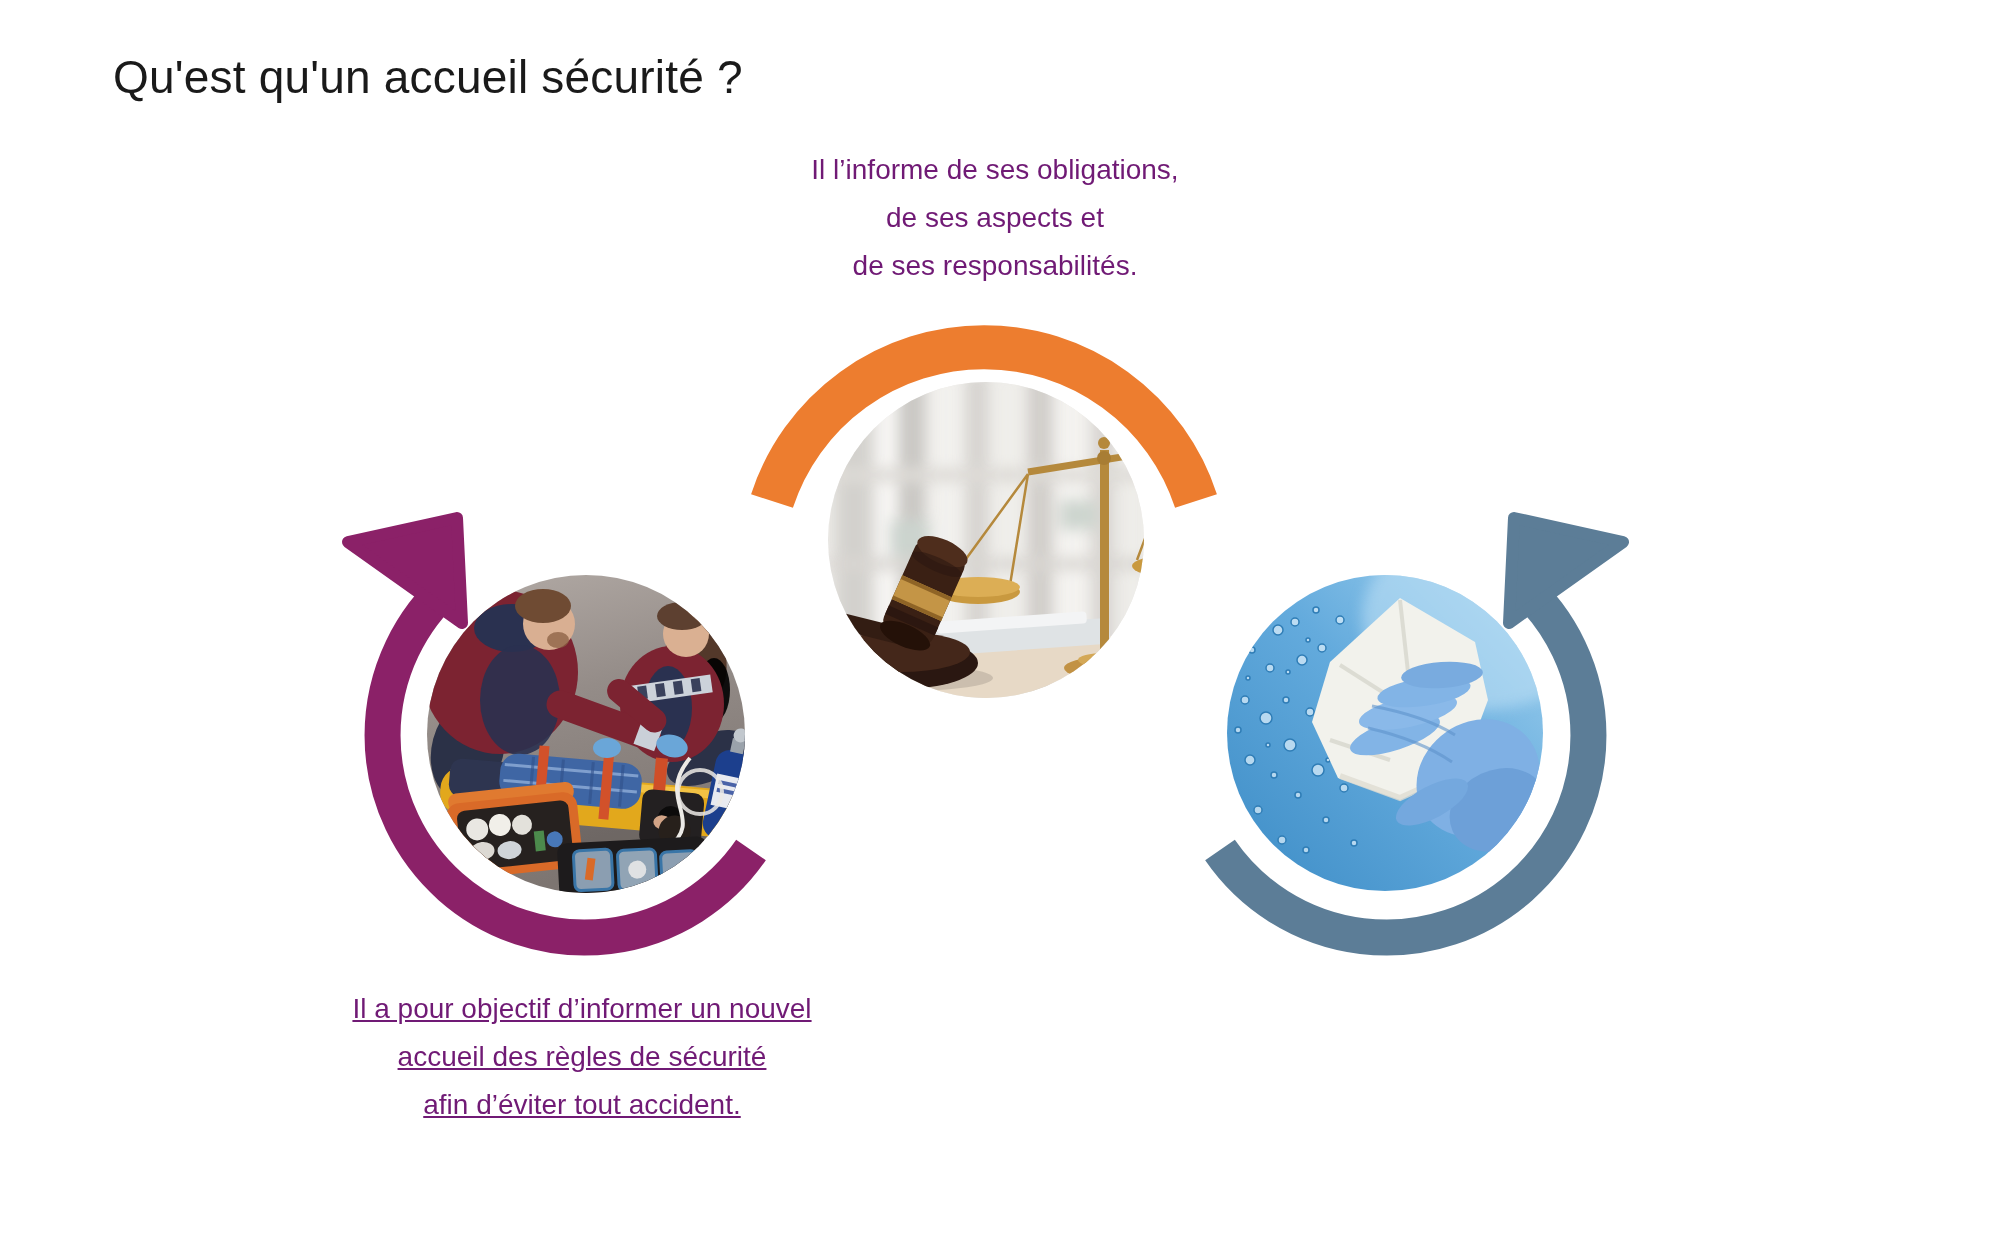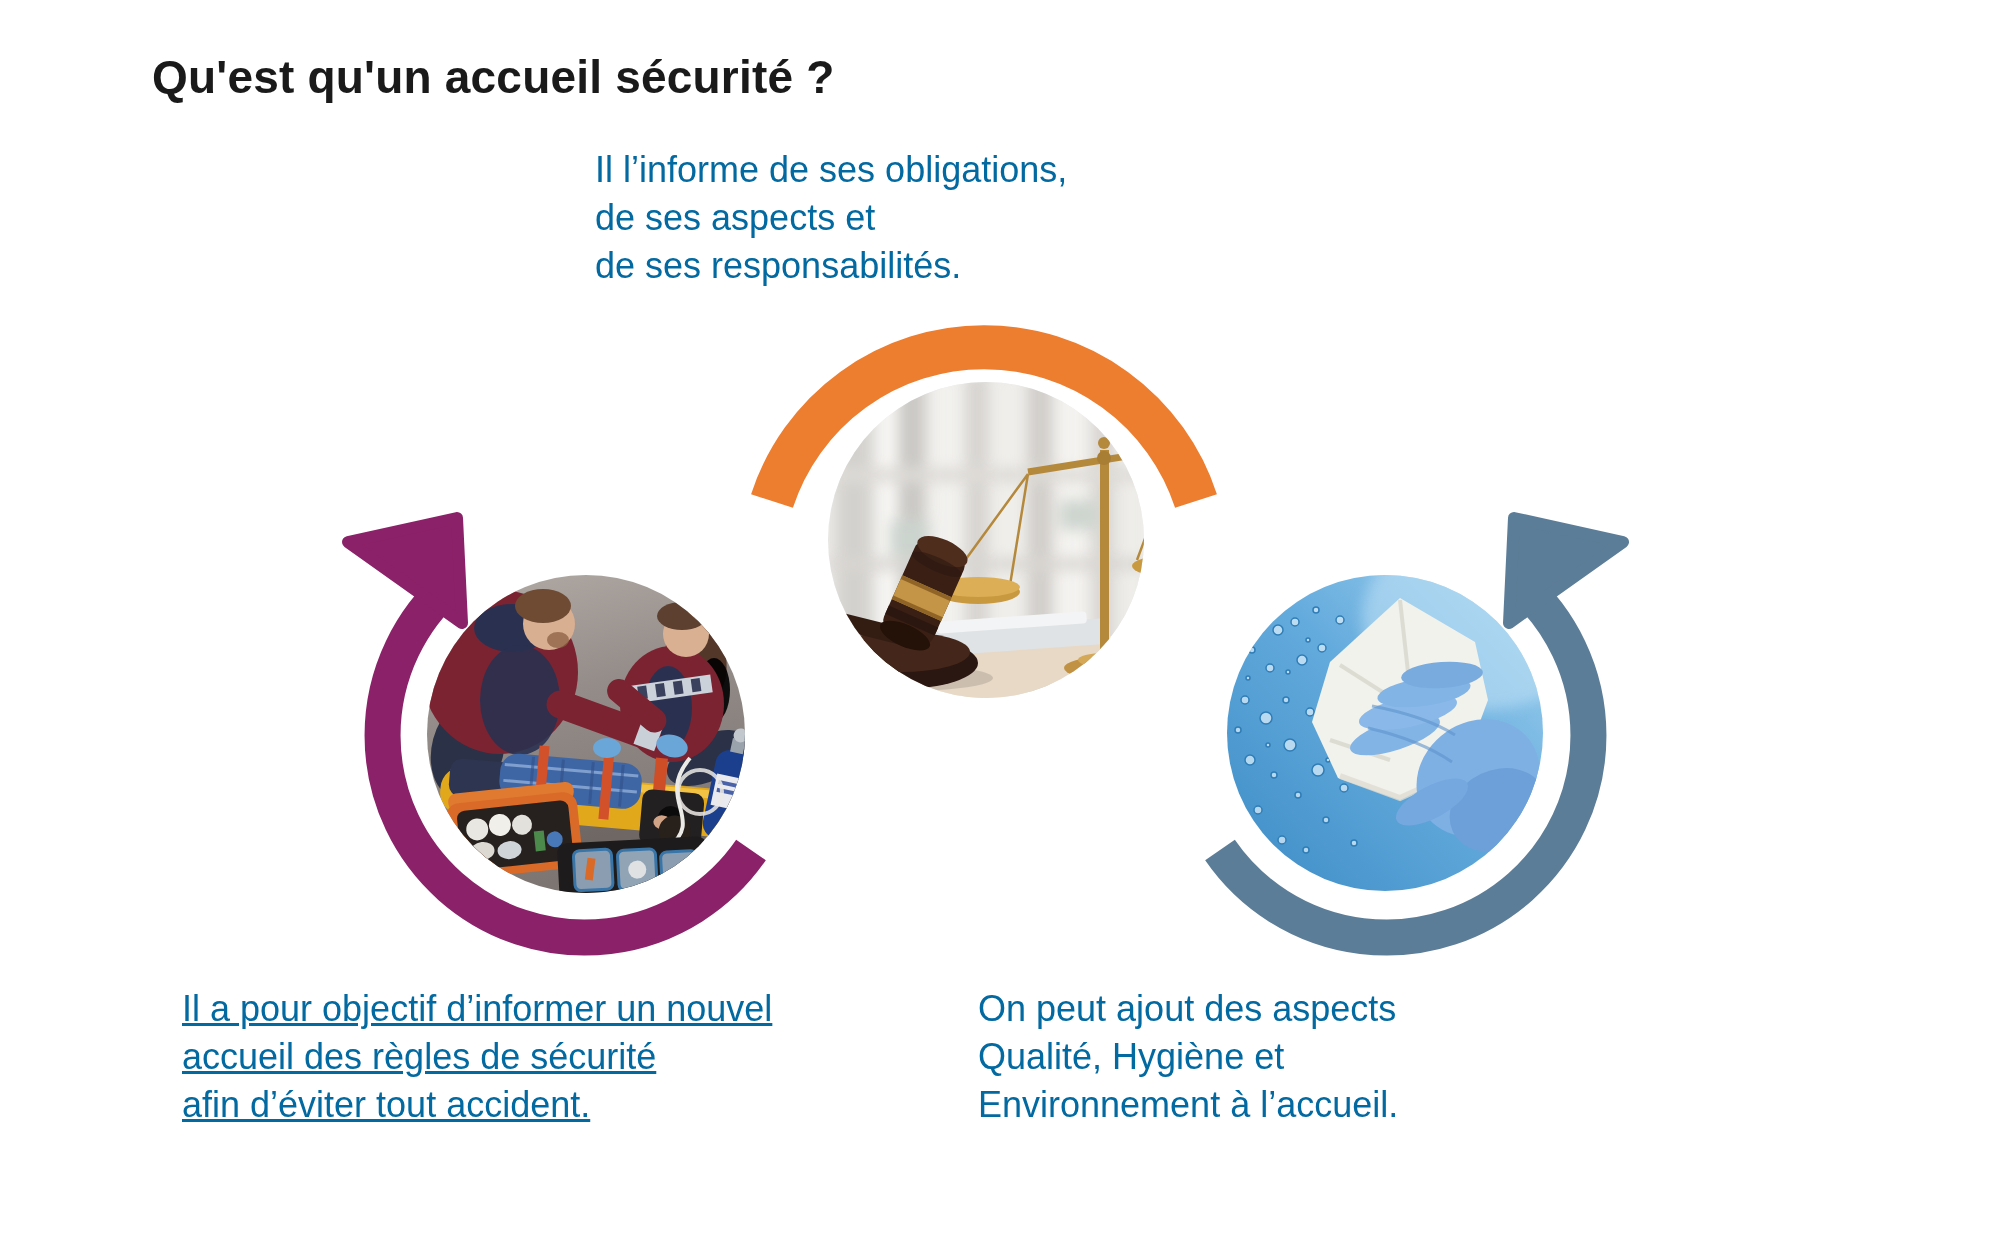--- a/index.html
+++ b/index.html
@@ -5,28 +5,27 @@
   html,body{margin:0;padding:0;background:#fff;}
   .canvas{
     position:relative;
     width:2000px;height:1250px;
     background:var(--background,#fff);
     font-family:"Liberation Sans", sans-serif;
     overflow:hidden;
   }
   .title{
     position:absolute;left:113px;top:50px;
-    font-size:46px;font-weight:700;color:var(--text,#1a1a1a);
+    font-size:46px;font-weight:400;color:var(--text,#1a1a1a);
     letter-spacing:.2px;
-    margin-left:39px;
   }
   .note{
     position:absolute;width:800px;
-    font-size:36px;line-height:48px;color:#0369a1;
-    text-align:left;
+    font-size:28px;line-height:48px;color:#701a75;
+    text-align:center;
   }
   .note-legal{left:595px;top:146px;}
   .note-objective{left:182px;top:985px;text-decoration:underline;}
   .note-qhe{left:978px;top:985px;}
   .diagram{position:absolute;left:0;top:0;}
 </style>
 </head>
 <body>
 
 <div class="canvas">
@@ -287,19 +286,14 @@
       </g>
     </g>
   </svg>
 
   <div class="note note-objective">
     <div>Il a pour objectif d’informer un nouvel</div>
     <div>accueil des règles de sécurité</div>
     <div>afin d’éviter tout accident.</div>
   </div>
 
-  <div class="note note-qhe">
-    <div>On peut ajout des aspects</div>
-    <div>Qualité, Hygiène et</div>
-    <div>Environnement à l’accueil.</div>
-  </div>
 
 </div>
 
 </body></html>

